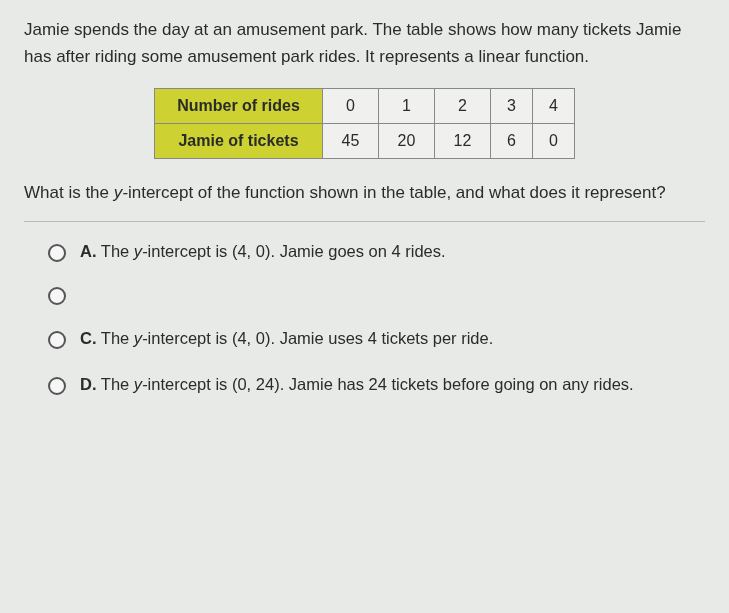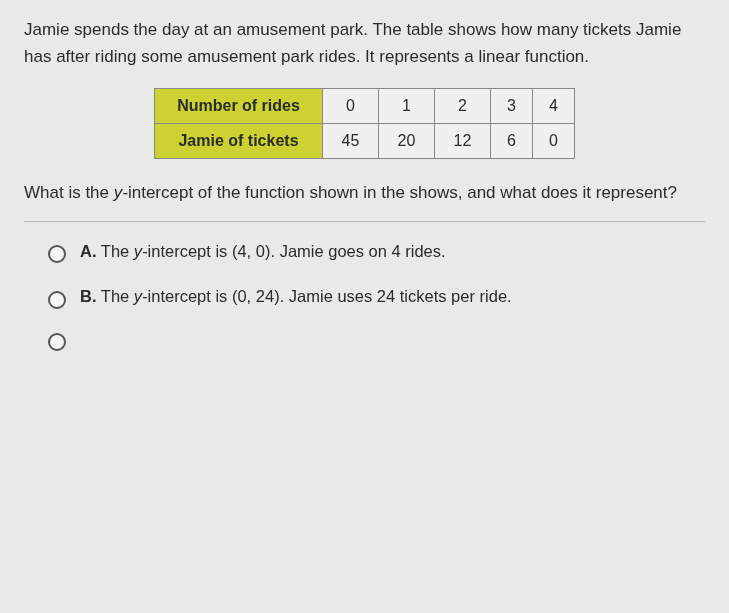--- a/index.html
+++ b/index.html
@@ -52,21 +52,21 @@
     .divider {
       border: none;
       border-top: 1px solid #bbb;
       margin: 14px 0 18px 0;
     }
     .options {
       padding-left: 24px;
     }
     .option {
       display: flex;
-      align-items: flex-end;
+      align-items: center;
       gap: 14px;
       margin-bottom: 22px;
     }
     .radio {
       width: 18px;
       height: 18px;
       border: 2px solid #555;
       border-radius: 50%;
       flex-shrink: 0;
       margin-top: 2px;
@@ -100,41 +100,48 @@
       <td class="wide">20</td>
       <td class="wide">12</td>
       <td class="narrow">6</td>
       <td class="narrow">0</td>
     </tr>
   </tbody>
     </table>
 </div>
 
 <div class="question-sub">
-  <span>What is the </span><span class="italic">y-</span><span>intercept of the function shown in the shows, and what does it represent?</span>
+  <span>What is the </span><span class="italic">y-</span><span>intercept of the function shown in the table, and what does it represent?</span>
 </div>
 
 <hr class="divider">
 
 <div class="options">
 
   <div class="option">
     <div class="radio"></div>
     <div class="option-text">
       <span class="opt-letter">A.</span>
       <span>The </span><span class="italic">y-</span><span>intercept is (4, 0). Jamie goes on 4 rides.</span>
     </div>
   </div>
 
   <div class="option">
     <div class="radio"></div>
-    <div class="option-text">
-      <span class="opt-letter">B.</span>
-      <span>The </span><span class="italic">y-</span><span>intercept is (0, 24). Jamie uses 24 tickets per ride.</span>
-    </div>
   </div>
 
   <div class="option">
     <div class="radio"></div>
+    <div class="option-text">
+      <span class="opt-letter">C.</span>
+      <span>The </span><span class="italic">y-</span><span>intercept is (4, 0). Jamie uses 4 tickets per ride.</span>
+    </div>
   </div>
 
+  <div class="option" style="margin-bottom:0;">
+    <div class="radio"></div>
+    <div class="option-text">
+      <span class="opt-letter">D.</span>
+      <span>The </span><span class="italic">y-</span><span>intercept is (0, 24). Jamie has 24 tickets before going on any rides.</span>
+    </div>
+  </div>
 
 </div>
 
 </body></html>

